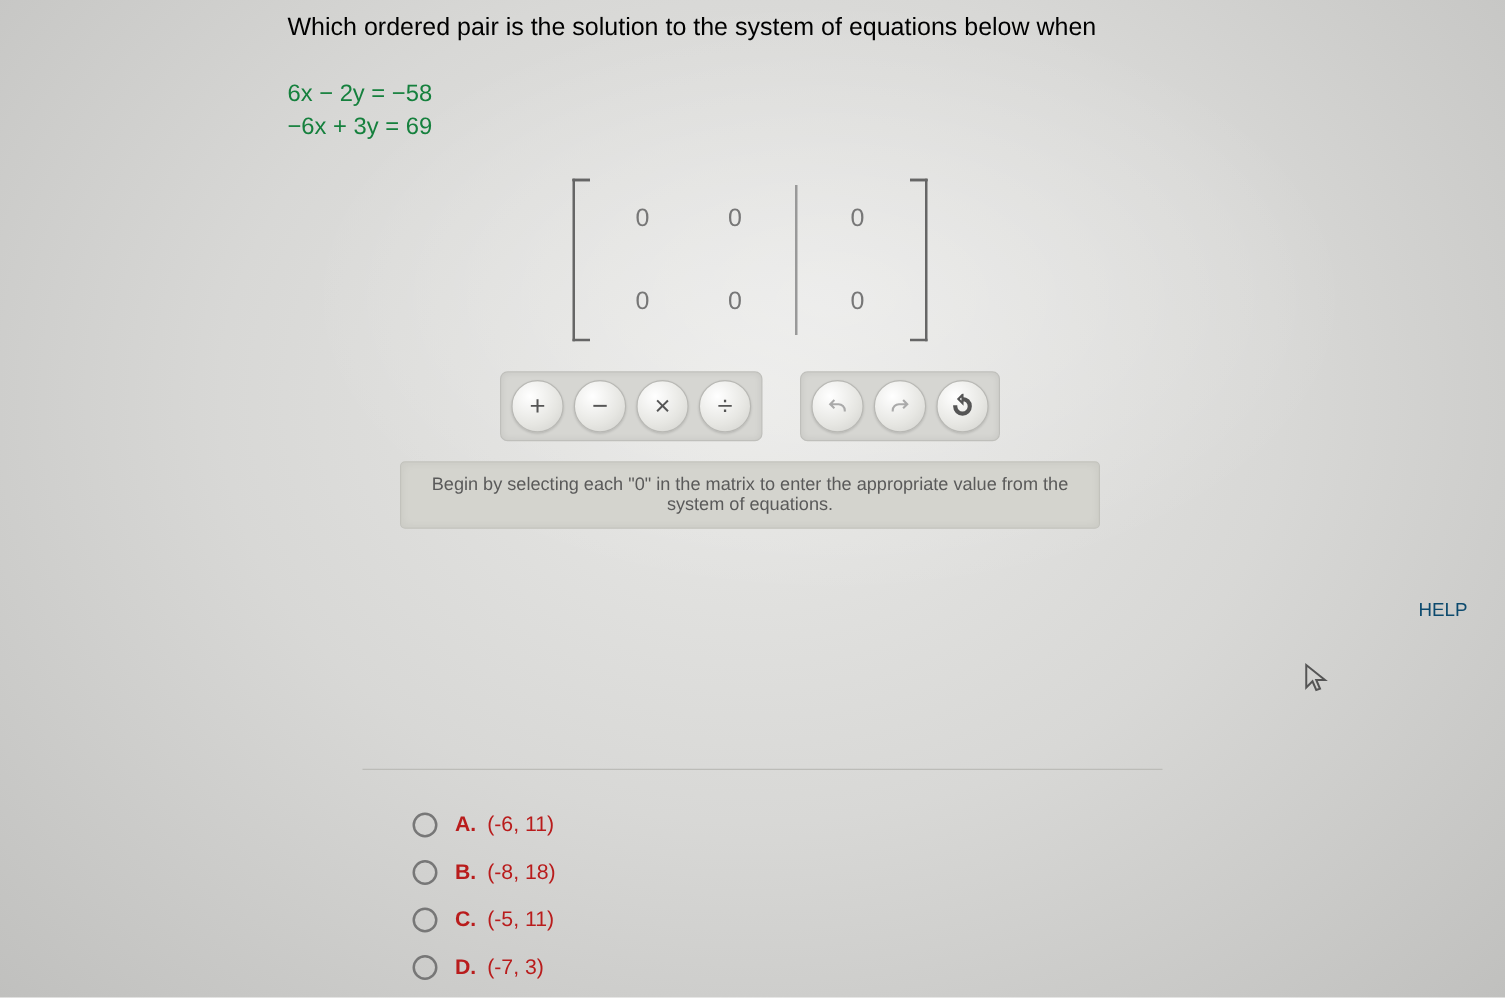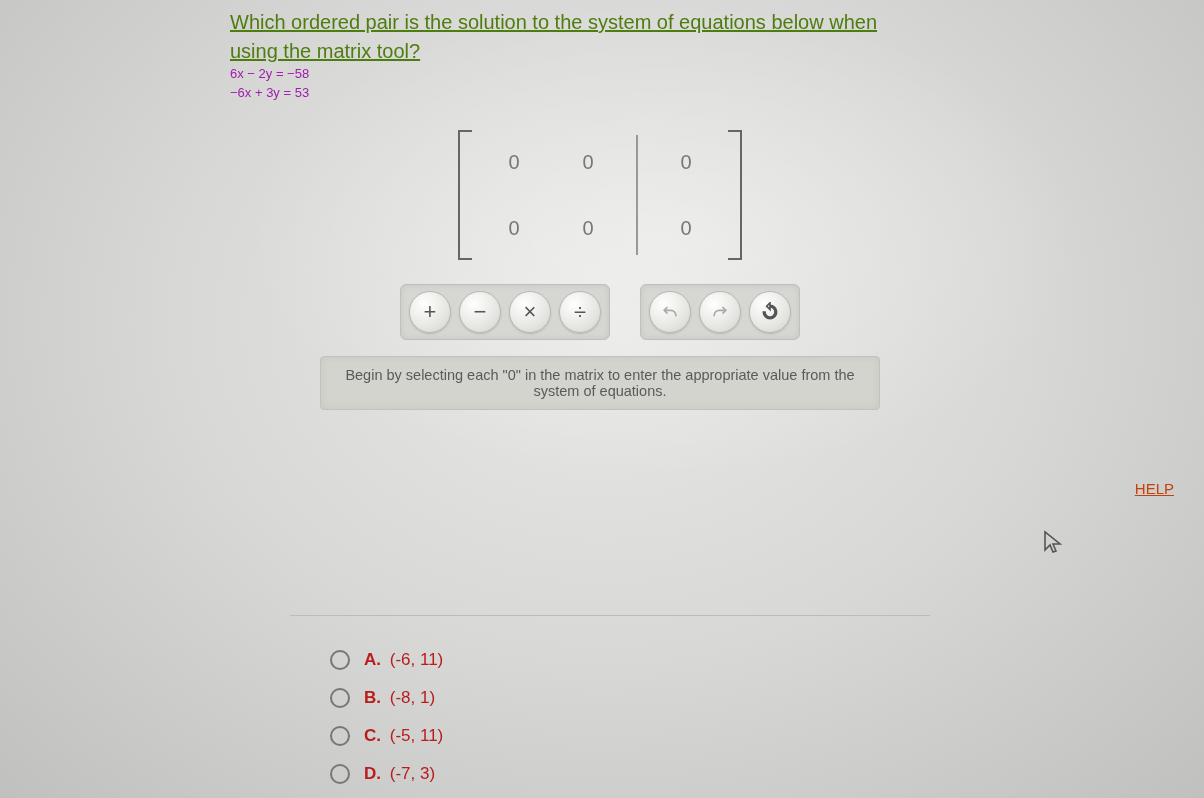--- a/index.html
+++ b/index.html
@@ -6,22 +6,22 @@
   body {
     width: 1204px;
     height: 798px;
     background: radial-gradient(ellipse at 50% 40%, #e8e8e6 0%, #d8d8d6 50%, #c0c0be 100%);
     font-family: Arial, Helvetica, sans-serif;
     color: #3a3a3a;
     position: relative;
     overflow: hidden;
   }
   .content { position: absolute; left: 230px; top: 8px; width: 740px; }
-  .question-text { font-size: 20px; color: #4d7c0f; line-height: 1.45; text-decoration: underline; }
-  .equations { font-size: 13px; color: #a21caf; }
+  .question-text { font-size: 20px; color: #000000; line-height: 1.45; }
+  .equations { margin-top: 28px; font-size: 19px; color: #15803d; }
   .equations div { margin-bottom: 4px; }
 
   .matrix-area { margin-top: 30px; display: flex; justify-content: center; }
   .matrix-wrap { display: flex; align-items: center; gap: 12px; }
   .bracket-left, .bracket-right {
     width: 14px; height: 130px; position: relative;
   }
   .bracket-left::before, .bracket-right::before {
     content: ""; position: absolute; top: 0; bottom: 0; width: 2px; background: #666;
   }
@@ -59,21 +59,21 @@
 
   .hint-box {
     margin: 16px auto 0; width: 560px; text-align: center;
     background: #d4d4ce; border: 1px solid #c2c2bc; border-radius: 4px;
     padding: 10px 16px; font-size: 14.5px; color: #5a5a5a;
     box-shadow: inset 0 0 8px rgba(0,0,0,0.06);
   }
 
   .help-link {
     position: absolute; right: 30px; top: 480px;
-    color: #c2410c; font-size: 15px; text-decoration: underline; cursor: pointer;
+    color: #0c4a6e; font-size: 15px; cursor: pointer;
   }
 
   .cursor-icon {
     position: absolute; right: 140px; top: 530px;
     font-size: 22px; color: #555;
   }
 
   .divider {
     position: absolute; left: 290px; top: 615px; width: 640px; height: 1px;
     background: #bcbcb8;
@@ -98,26 +98,25 @@
 </style>
 </head>
 <body>
 
 <div class="gloss"></div>
 
 <div class="content">
 
   <div class="question-text">
     <span>Which ordered pair is the solution to the system of equations below when</span><br>
-    <span>using the matrix tool?</span>
   </div>
 
   <div class="equations">
     <div>6x − 2y = −58</div>
-    <div>−6x + 3y = 53</div>
+    <div>−6x + 3y = 69</div>
   </div>
 
   <div class="matrix-area">
     <div class="matrix-wrap">
       <div class="bracket-left">
           <span class="t"></span>
           <span class="b"></span>
         </div>
       <div class="matrix-grid">
         <div class="cell">0</div>
@@ -177,21 +176,21 @@
 
 <div class="divider"></div>
 
 <div class="answers">
   <div class="answer-row">
     <span class="radio"></span>
     <span><b>A.</b> <span>(-6, 11)</span></span>
   </div>
   <div class="answer-row">
     <span class="radio"></span>
-    <span><b>B.</b> <span>(-8, 1)</span></span>
+    <span><b>B.</b> <span>(-8, 18)</span></span>
   </div>
   <div class="answer-row">
     <span class="radio"></span>
     <span><b>C.</b> <span>(-5, 11)</span></span>
   </div>
   <div class="answer-row">
     <span class="radio"></span>
     <span><b>D.</b> <span>(-7, 3)</span></span>
   </div>
 </div>

